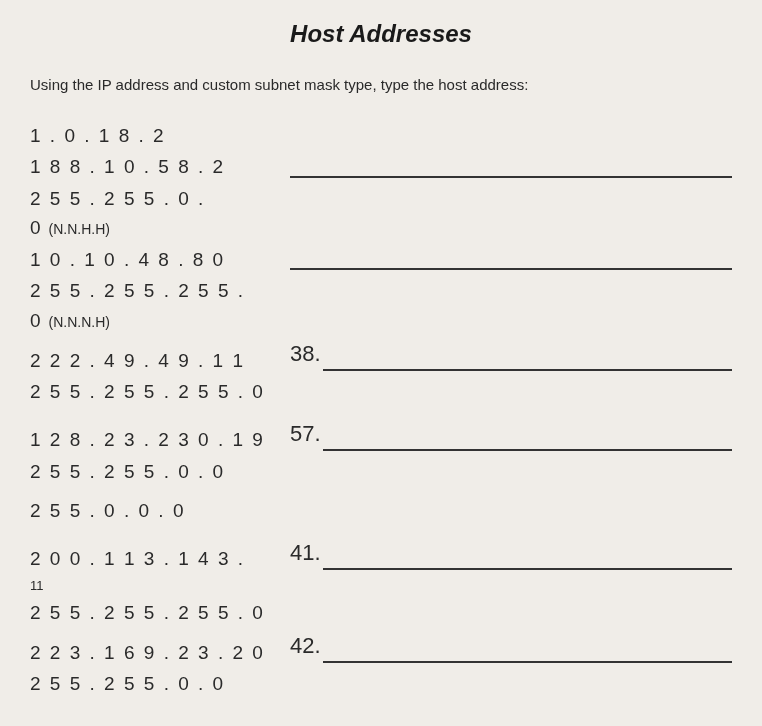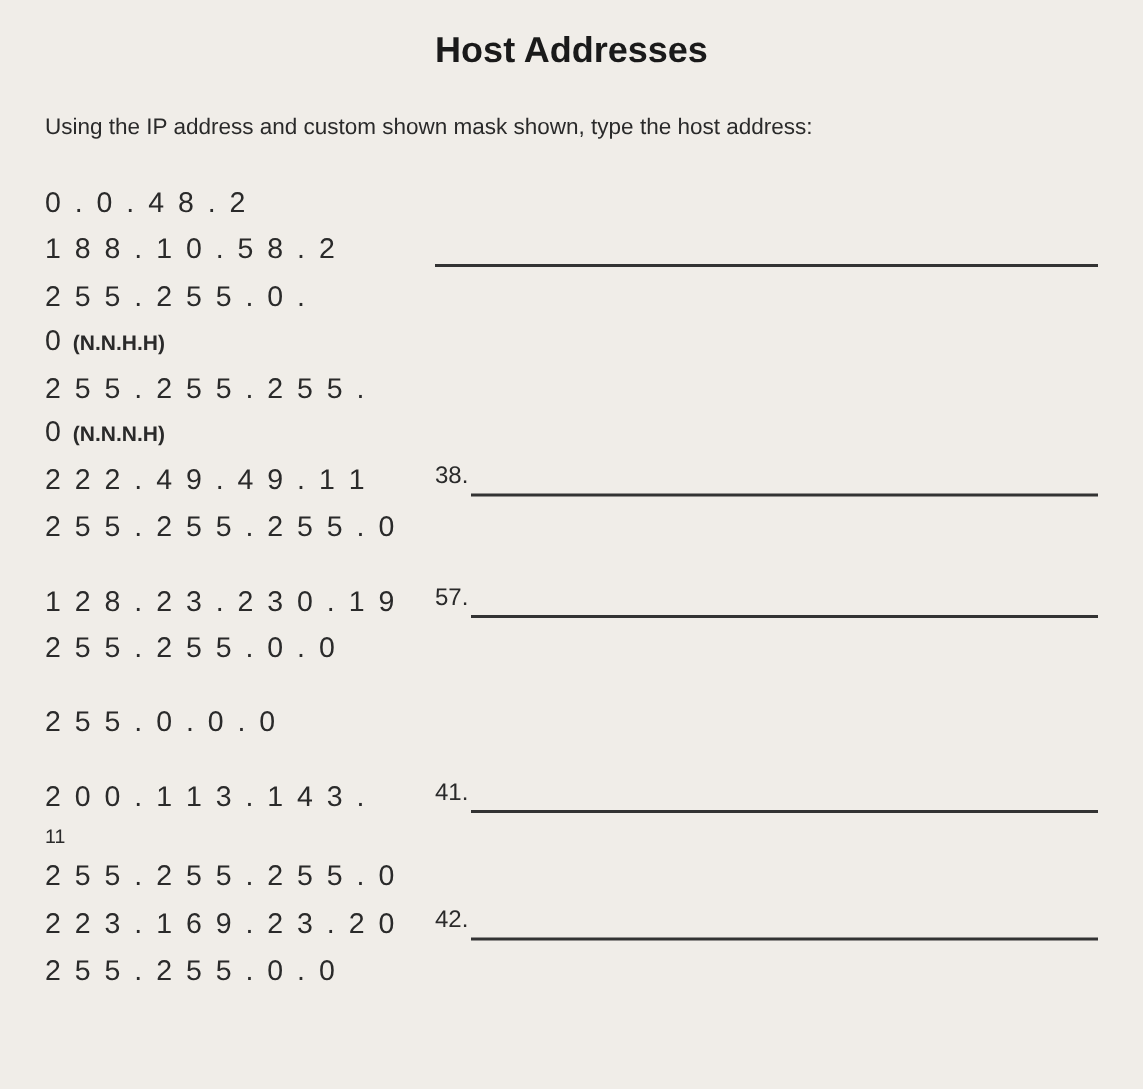--- a/index.html
+++ b/index.html
@@ -14,20 +14,21 @@
     }
     .page {
       padding: 20px 30px;
     }
     .title {
       text-align: center;
       font-weight: bold;
       font-size: 24px;
       margin-bottom: 28px;
       color: #1a1a1a;
+      font-style: italic;
     }
     .instruction {
       font-size: 15px;
       margin-bottom: 28px;
       color: #2a2a2a;
     }
     .content {
       font-size: 19px;
       letter-spacing: 2px;
       line-height: 1.55;
@@ -42,59 +43,63 @@
       flex-shrink: 0;
     }
     .right-blank {
       flex: 1;
       border-bottom: 2px solid #333;
       height: 20px;
       margin-bottom: 4px;
     }
     .label-small {
       font-size: 14px;
-      font-weight: bold;
+      font-weight: normal;
       letter-spacing: 0px;
       margin-left: 6px;
     }
     .answer-label {
-      font-size: 16px;
+      font-size: 22px;
       letter-spacing: 0px;
       margin-right: 2px;
       margin-bottom: 4px;
     }
     .block {
-      margin-top: 20px;
+      margin-top: 10px;
     }
   </style>
 </head>
 <body>
 
 <div class="page">
   <div class="title">Host Addresses</div>
-  <div class="instruction">Using the IP address and custom shown mask shown, type the host address:</div>
+  <div class="instruction">Using the IP address and custom subnet mask type, type the host address:</div>
 
   <div class="content">
 
     <div>
       <div class="row">
-        <div class="left">0 . 0 . 4 8 . 2</div>
+        <div class="left">1 . 0 . 1 8 . 2</div>
       </div>
       <div class="row">
         <div class="left">1 8 8 . 1 0 . 5 8 . 2</div>
         <div class="right-blank"></div>
       </div>
       <div class="row">
         <div class="left">
           <span>2 5 5 . 2 5 5 . 0 . 0</span><span class="label-small">(N.N.H.H)</span>
         </div>
       </div>
     </div>
 
     <div>
+      <div class="row">
+        <div class="left">1 0 . 1 0 . 4 8 . 8 0</div>
+        <div class="right-blank"></div>
+      </div>
       <div class="row">
         <div class="left">
           <span>2 5 5 . 2 5 5 . 2 5 5 . 0</span><span class="label-small">(N.N.N.H)</span>
         </div>
       </div>
     </div>
 
     <div>
       <div class="row">
         <div class="left">2 2 2 . 4 9 . 4 9 . 1 1</div>

